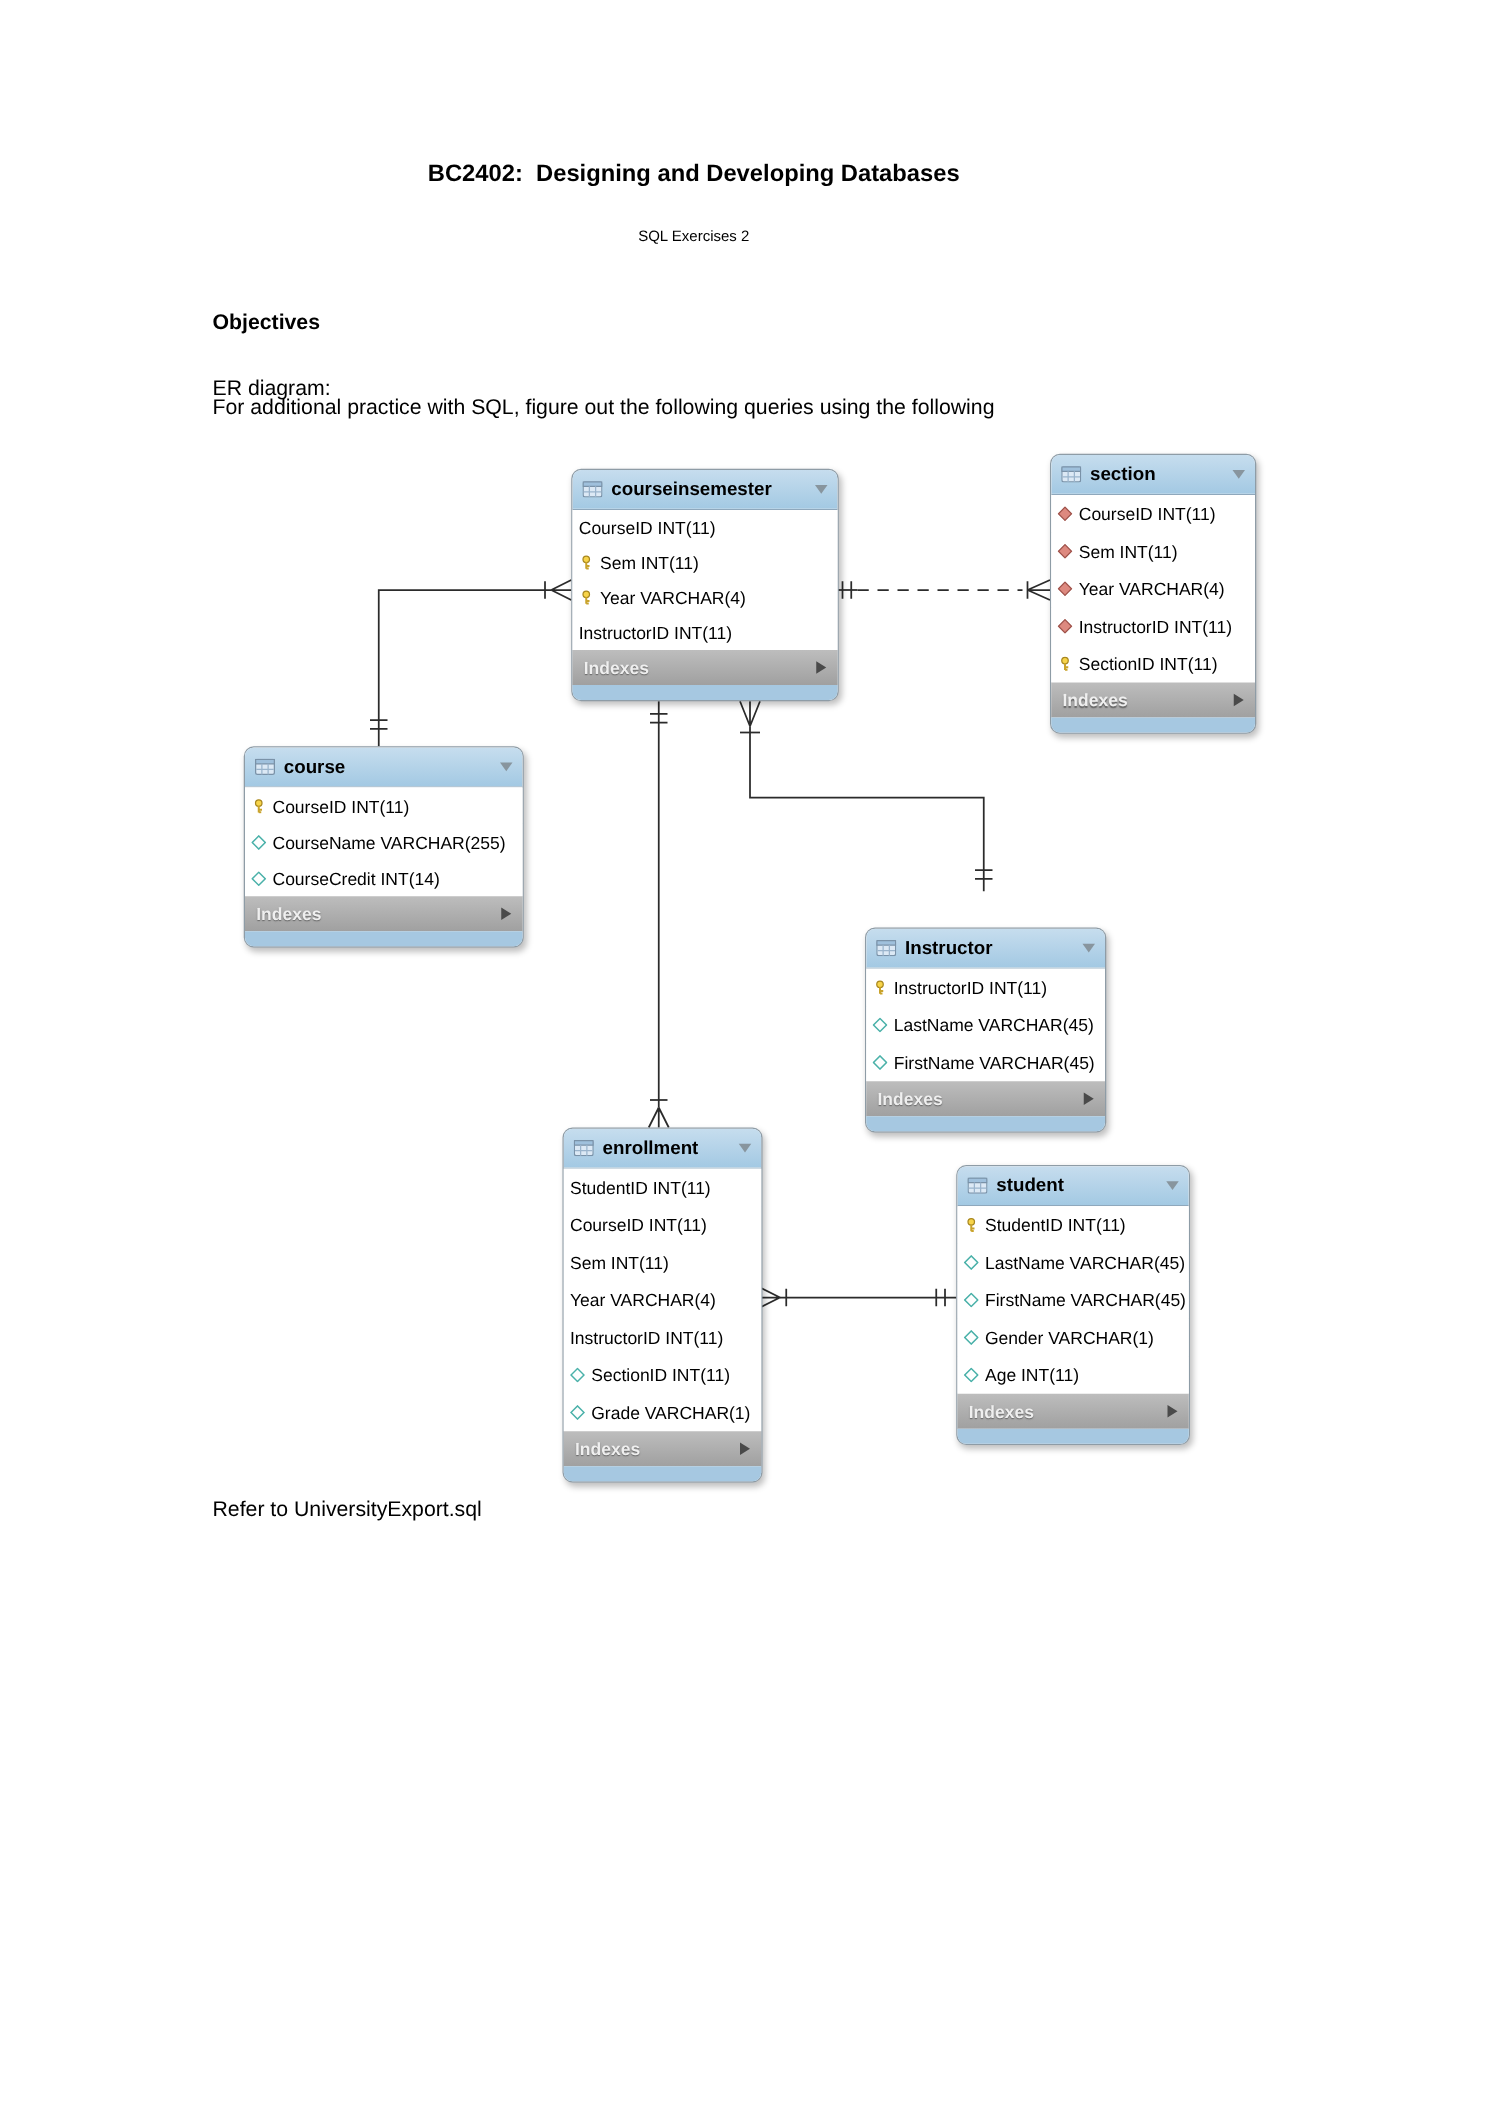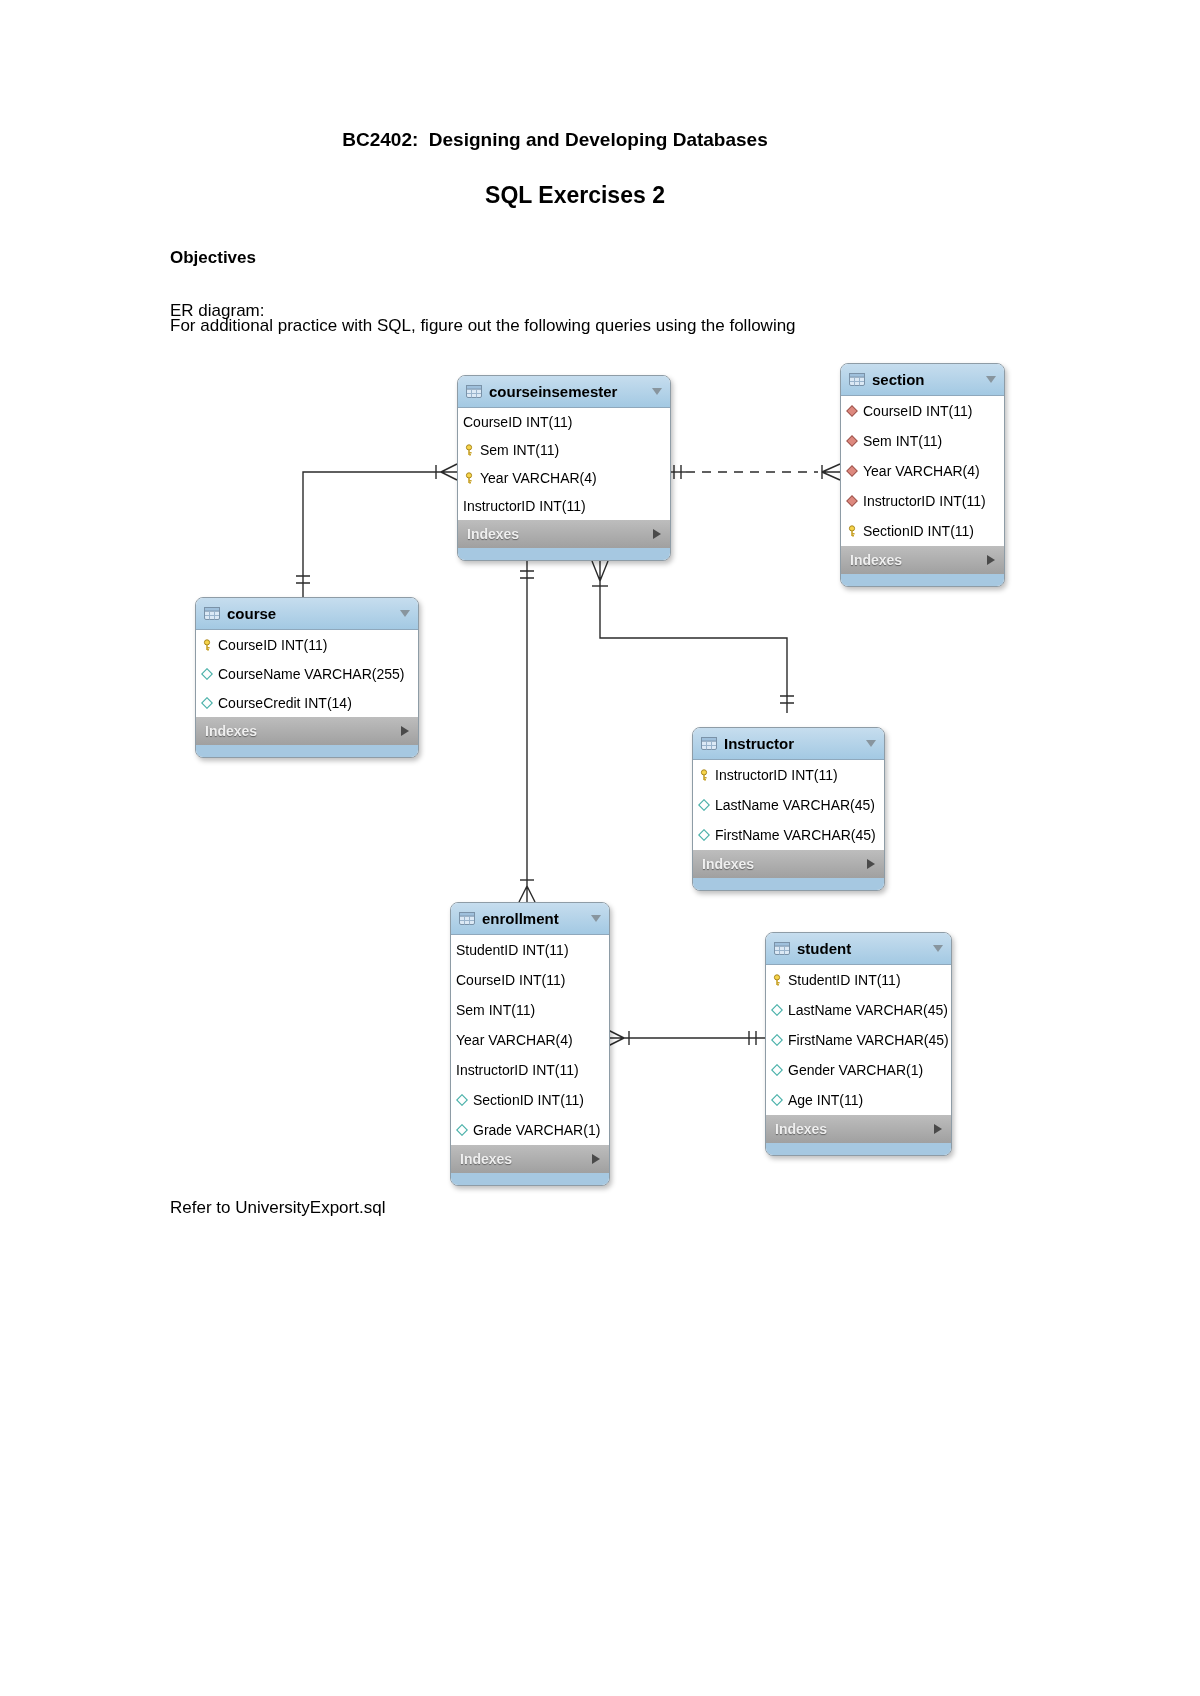--- a/index.html
+++ b/index.html
@@ -8,21 +8,21 @@
     font-family:"Liberation Sans", sans-serif;color:#000;
     overflow:hidden;
   }
   .abs{position:absolute;}
   .doc-title{
     left:0;width:1110px;top:129px;text-align:center;
     font-size:19px;font-weight:bold;white-space:pre;
   }
   .doc-subtitle{
     left:0;width:1110px;top:182px;text-align:center;
-    font-size:23px;font-weight:bold;margin-left:20px;
+    font-size:12px;font-weight:normal;
   }
   .obj-head{left:170px;top:248px;font-size:17px;font-weight:bold;}
   .obj-line1{left:170px;top:276px;font-size:17px;margin-top:40px;}
   .obj-line2{left:170px;top:301px;font-size:17px;}
   .footer-note{left:170px;top:1198px;font-size:17px;}
 
   
   .rel-svg{position:absolute;left:0;top:0;z-index:1;}
   .db-table{
     position:absolute;z-index:2;background:#fff;
@@ -233,21 +233,21 @@
       </svg>
     <span class="col-label">CourseCredit INT(14)</span>
   </div>
   <div class="db-indexes">
     <span>Indexes</span>
     <span class="idx-arrow"></span>
   </div>
   <div class="db-strip"></div>
 </div>
 
-<div class="db-table" style="left:692px;top:727px;width:191px;">
+<div class="db-table" style="left:692px;top:742px;width:191px;">
   <div class="db-header">
     <svg class="ic" style="width:16px;height:13px;">
         <use href="#icon-table"></use>
       </svg>
     <span>Instructor</span>
     <span class="tbl-caret"></span>
   </div>
   <div class="db-row">
     <svg class="ic">
         <use href="#icon-key"></use>

